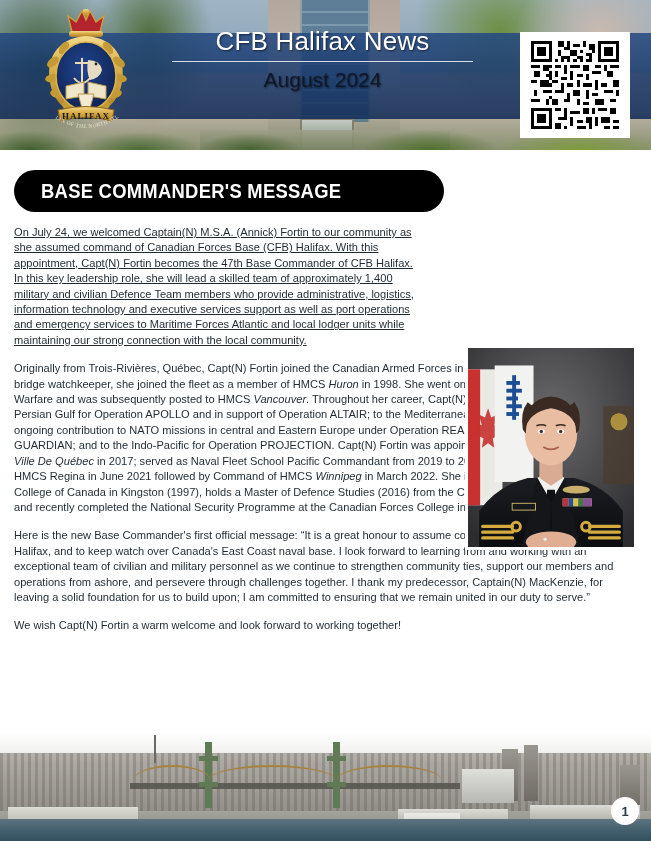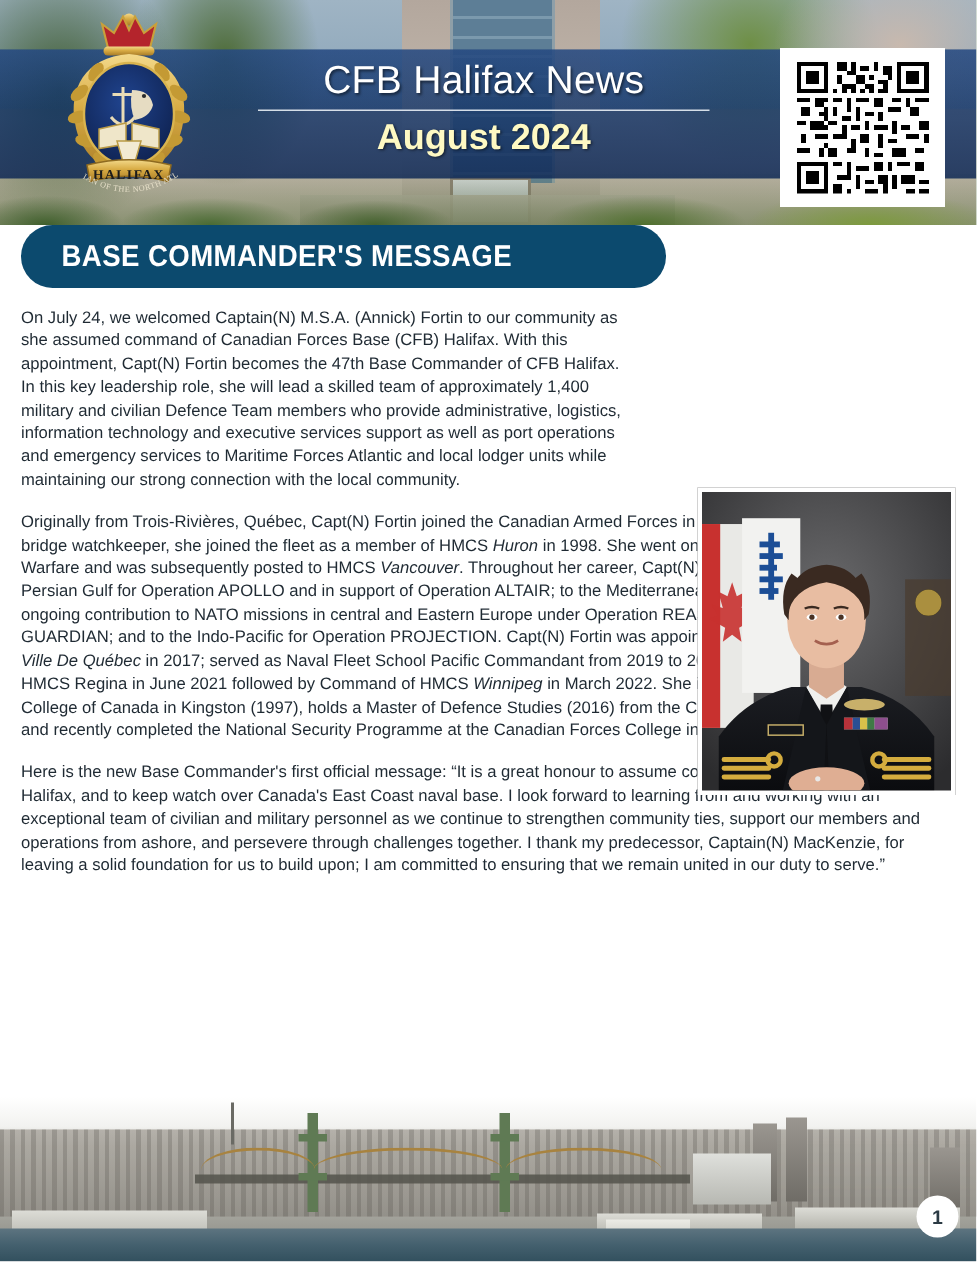--- a/index.html
+++ b/index.html
@@ -82,44 +82,44 @@
   
   .crest {
     position: absolute;
     left: 38px; top: 2px;
     width: 96px; height: 132px;
     z-index: 6;
   }
 
   .hdr-title-wrap {
     position: absolute;
-    left: 150px; top: 36px;
+    left: 150px; top: 24px;
     width: 345px;
     text-align: center;
     z-index: 5;
   }
   .hdr-title {
     font-size: 26px;
     font-weight: 400;
     color: #ffffff;
     letter-spacing: .2px;
     line-height: 34px;
     text-shadow: 1px 1px 2px rgba(0,0,0,.55);
     white-space: nowrap;
   }
   .hdr-rule {
     height: 1px;
     background: #e8eef5;
     margin: 3px 22px 4px 22px;
     opacity: .9;
   }
   .hdr-sub {
-    font-size: 24px;
-    font-weight: 700;
-    color: #fef9c3;
+    font-size: 21px;
+    font-weight: 400;
+    color: #0f172a;
     line-height: 28px;
     text-shadow: 1px 1px 2px rgba(0,0,0,.55);
   }
 
   
   .qr-box {
     position: absolute;
     right: 21px; top: 32px;
     width: 110px; height: 106px;
     background: #fff;
@@ -129,23 +129,24 @@
   .qr-box svg { display: block; width: 100%; height: 100%; }
 
   
   .content {
     position: relative;
     padding: 0 14px;
   }
 
   .section-pill {
     position: relative;
+    margin-top: 20px;
     width: 430px;
     height: 42px;
-    background: #0c4a6e;
+    background: #000000;
     border-radius: 21px;
     display: flex;
     align-items: center;
     padding-left: 27px;
   }
   .section-pill-text {
     color: #ffffff;
     font-size: 20px;
     font-weight: 700;
     letter-spacing: .3px;
@@ -165,21 +166,21 @@
   }
   .portrait svg { display:block; width: 100%; height: 100%; }
 
   .para {
     font-size: 11.1px;
     line-height: 15.4px;
     color: #1f2a33;
     margin-top: 13px;
     text-align: left;
   }
-  .para.first { width: 400px; }
+  .para.first { width: 400px; text-decoration: underline; }
   .para i { }
 
   
   .footer {
     position: absolute;
     left: 0; bottom: 0;
     width: 651px;
     height: 110px;
     overflow: hidden;
   }
@@ -534,20 +535,21 @@
   </div>
 
   <p class="para first">On July 24, we welcomed Captain(N) M.S.A. (Annick) Fortin to our community as she assumed command of Canadian Forces Base (CFB) Halifax. With this appointment, Capt(N) Fortin becomes the 47th Base Commander of CFB Halifax. In this key leadership role, she will lead a skilled team of approximately 1,400 military and civilian Defence Team members who provide administrative, logistics, information technology and executive services support as well as port operations and emergency services to Maritime Forces Atlantic and local lodger units while maintaining our strong connection with the local community.</p>
 
   <p class="para">
     <span>Originally from Trois-Rivières, Québec, Capt(N) Fortin joined the Canadian Armed Forces in 1991. Following initial training as a bridge watchkeeper, she joined the fleet as a member of HMCS </span><i>Huron</i><span> in 1998. She went on to specialize in Above Water Warfare and was subsequently posted to HMCS </span><i>Vancouver</i><span>. Throughout her career, Capt(N) Fortin has deployed to the Persian Gulf for Operation APOLLO and in support of Operation ALTAIR; to the Mediterranean Sea as part of Canada's ongoing contribution to NATO missions in central and Eastern Europe under Operation REASSURANCE and Operation SEA GUARDIAN; and to the Indo-Pacific for Operation PROJECTION. Capt(N) Fortin was appointed Executive Officer of HMCS </span><i>Ville De Québec</i><span> in 2017; served as Naval Fleet School Pacific Commandant from 2019 to 2021; and assumed Command of HMCS Regina in June 2021 followed by Command of HMCS </span><i>Winnipeg</i><span> in March 2022. She is a graduate of the Royal Military College of Canada in Kingston (1997), holds a Master of Defence Studies (2016) from the Canadian Forces College in Toronto and recently completed the National Security Programme at the Canadian Forces College in Toronto (2024).</span>
   </p>
 
   <p class="para">Here is the new Base Commander's first official message: “It is a great honour to assume command of Canadian Forces Base Halifax, and to keep watch over Canada's East Coast naval base. I look forward to learning from and working with an exceptional team of civilian and military personnel as we continue to strengthen community ties, support our members and operations from ashore, and persevere through challenges together. I thank my predecessor, Captain(N) MacKenzie, for leaving a solid foundation for us to build upon; I am committed to ensuring that we remain united in our duty to serve.”</p>
 
+  <p class="para">We wish Capt(N) Fortin a warm welcome and look forward to working together!</p>
 </div>
 
 <div class="footer">
   <div class="f-sky"></div>
   <div class="f-city"></div>
 
   <div class="f-tower" style="left:502px; top:18px; width:16px; height:52px;"></div>
   <div class="f-tower" style="left:524px; top:14px; width:14px; height:56px;"></div>
   <div class="f-tower" style="left:620px; top:34px; width:20px; height:42px;"></div>
   <div class="f-tower" style="left:462px; top:38px; width:52px; height:34px; background:linear-gradient(180deg,#dfe0dc,#b7b8b2);"></div>

